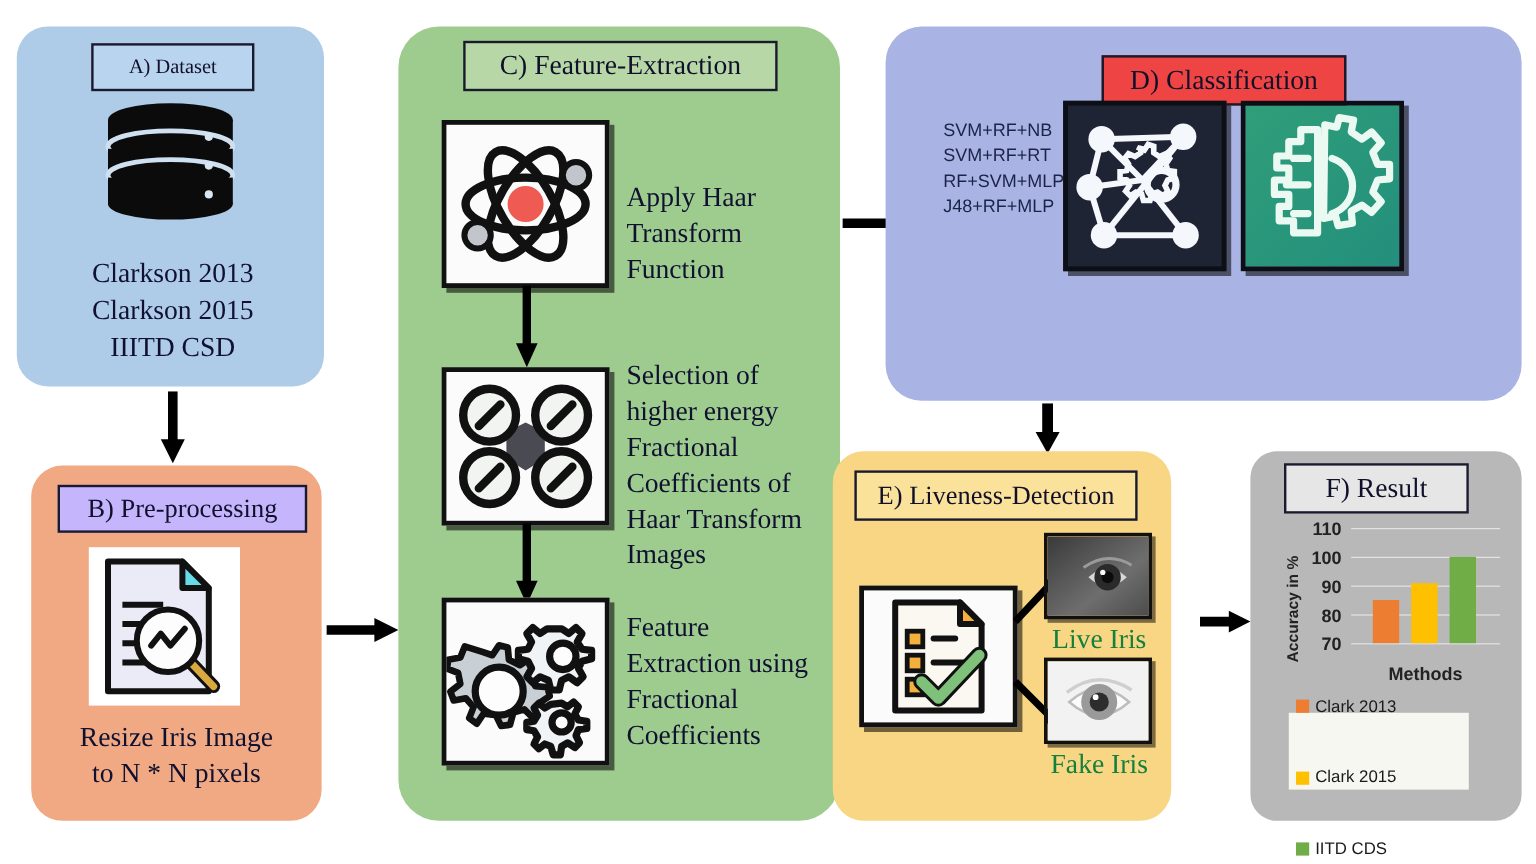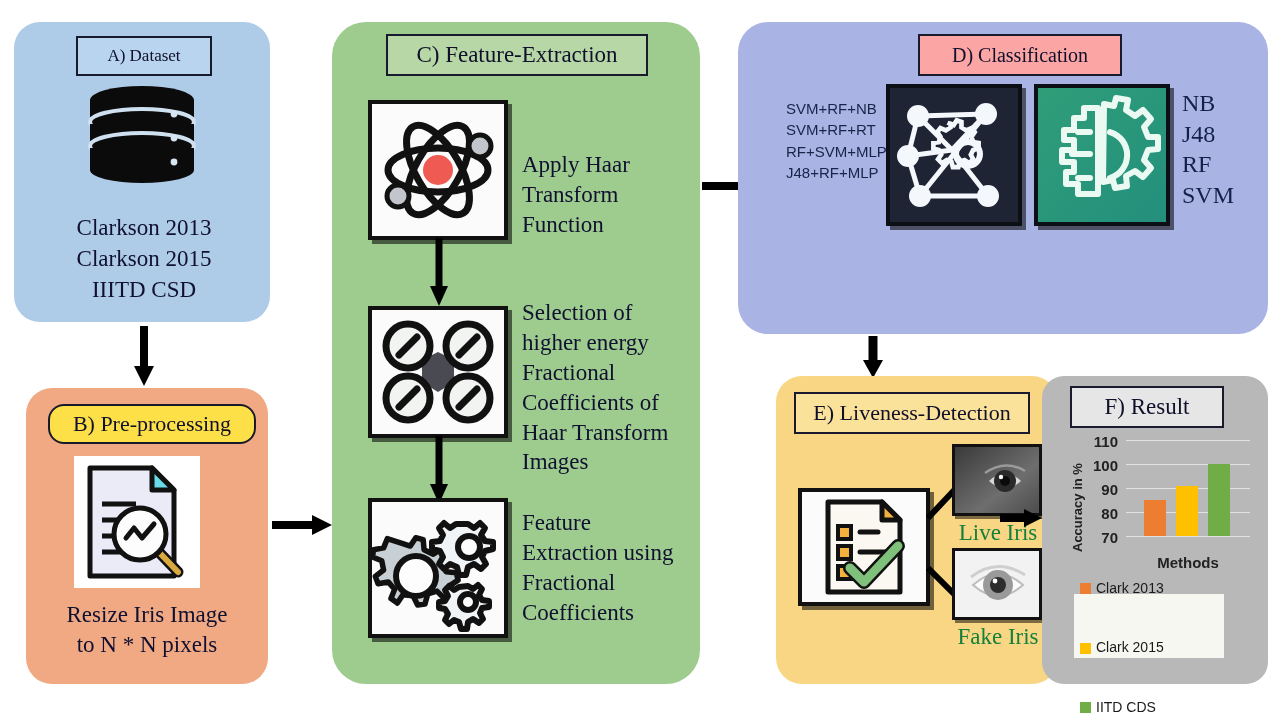--- a/index.html
+++ b/index.html
@@ -21,21 +21,21 @@
 
   
   #panelA{left:14px;top:22px;width:256px;height:300px;background:#aecbe8;border-radius:26px;}
   
   #panelB{left:26px;top:388px;width:242px;height:296px;background:#f0a983;border-radius:26px;}
   
   #panelC{left:332px;top:22px;width:368px;height:662px;background:#9ecb8e;border-radius:34px;}
   
   #panelD{left:738px;top:22px;width:530px;height:312px;background:#aab4e4;border-radius:30px;}
   
-  #panelE{left:776px;top:376px;width:282px;height:308px;background:#f8d684;border-radius:26px;}
+  #panelE{left:694px;top:376px;width:282px;height:308px;background:#f8d684;border-radius:26px;}
   
   #panelF{left:1042px;top:376px;width:226px;height:308px;background:#b8b8b8;border-radius:22px;}
 
   .db-can{position:absolute;}
   .legend{position:absolute;background:#f7f7f2;display:flex;flex-direction:column;justify-content:center;padding:3px 6px;box-sizing:border-box;}
   .legend-row{display:flex;align-items:center;gap:5px;font-size:14px;font-family:"Liberation Sans", sans-serif;color:#1a1a1a;line-height:1.12;margin-top:44px;}
   .sw{width:11px;height:11px;display:inline-block;flex:0 0 auto;}
   .grid-line{position:absolute;height:1px;background:#e3e3e3;}
   .bar{position:absolute;bottom:0;}
   .ytick{position:absolute;font-family:"Liberation Sans", sans-serif;font-weight:bold;font-size:15px;color:#222;text-align:right;}
@@ -73,21 +73,21 @@
     <div>IIITD CSD</div>
   </div>
 </div>
 
 <svg class="arrow" style="left:131px;top:326px;" width="26" height="62" viewBox="0 0 26 62">
   <line x1="13" y1="0" x2="13" y2="44" stroke="#000" stroke-width="8"></line>
   <polygon points="13,60 3,40 23,40" fill="#000"></polygon>
 </svg>
 
 <div class="panel" id="panelB">
-  <div class="hdr" style="left:22px;top:16px;width:204px;height:36px;background:#fde047;font-size:22px;border-radius:16px;">
+  <div class="hdr" style="left:22px;top:16px;width:204px;height:36px;background:#c4b5fd;font-size:22px;">
     <span>B) Pre-processing</span>
   </div>
 
   <div class="iconbox" style="left:48px;top:68px;width:126px;height:132px;border:0;box-shadow:none;background:#ffffff;">
     <svg width="126" height="132" viewBox="0 0 126 132">
       <path d="M16 12 h62 l22 22 v86 h-84 z" fill="#ebeaf7" stroke="#111" stroke-width="5" stroke-linejoin="round"></path>
       <path d="M78 12 v22 h22 z" fill="#67dbe8" stroke="#111" stroke-width="5" stroke-linejoin="round"></path>
       <line x1="28" y1="48" x2="62" y2="48" stroke="#111" stroke-width="5"></line>
       <line x1="28" y1="64" x2="62" y2="64" stroke="#111" stroke-width="5"></line>
       <line x1="28" y1="80" x2="62" y2="80" stroke="#111" stroke-width="5"></line>
@@ -184,21 +184,21 @@
 Fractional
 Coefficients</div>
 </div>
 
 <svg class="arrow" style="left:702px;top:173px;" width="62" height="26" viewBox="0 0 62 26">
   <line x1="0" y1="13" x2="44" y2="13" stroke="#000" stroke-width="8"></line>
   <polygon points="60,13 40,3 40,23" fill="#000"></polygon>
 </svg>
 
 <div class="panel" id="panelD">
-  <div class="hdr" style="left:180px;top:12px;width:200px;height:38px;background:#fca5a5;font-size:20px;">
+  <div class="hdr" style="left:180px;top:24px;width:200px;height:38px;background:#ef4444;font-size:23px;">
     <span>D) Classification</span>
   </div>
 
   <div class="mllist" style="left:18px;top:76px;width:130px;margin-left:30px;">
     <div>SVM+RF+NB</div>
     <div>SVM+RF+RT</div>
     <div>RF+SVM+MLP</div>
     <div>J48+RF+MLP</div>
   </div>
 
@@ -233,26 +233,20 @@
     <svg width="128" height="134" viewBox="0 0 128 134">
       <g fill="none" stroke="#eafaf2" stroke-width="6" stroke-linejoin="round" stroke-linecap="round">
         <path d="M60 20 h-14 v10 h-10 v12 h-10 v10 h10 v10 h-12 v12 h12 v10 h-8 v12 h12 v10 h20 v-86 z"></path>
         <path d="M40 44 h12 M34 66 h18 M40 90 h12"></path>
         <path d="M66 16 l10 2 2 -8 12 2 -2 10 9 6 8 -6 8 9 -7 8 4 10 10 0 0 12 -10 1 -4 10 7 8 -8 9 -8 -6 -9 5 1 10 -12 2 -2 -8 -10 2 z"></path>
         <path d="M72 44 a24 24 0 0 1 0 46"></path>
       </g>
     </svg>
   </div>
 
-  <div class="clflist" style="left:444px;top:66px;width:84px;">
-    <div>NB</div>
-    <div>J48</div>
-    <div>RF</div>
-    <div>SVM</div>
-  </div>
 
 </div>
 
 <svg class="arrow" style="left:860px;top:336px;" width="26" height="44" viewBox="0 0 26 44">
   <line x1="13" y1="0" x2="13" y2="28" stroke="#000" stroke-width="9"></line>
   <polygon points="13,42 3,24 23,24" fill="#000"></polygon>
 </svg>
 
 <div class="panel" id="panelE">
   <div class="hdr" style="left:18px;top:16px;width:232px;height:38px;background:#fbe29a;font-size:22px;">

